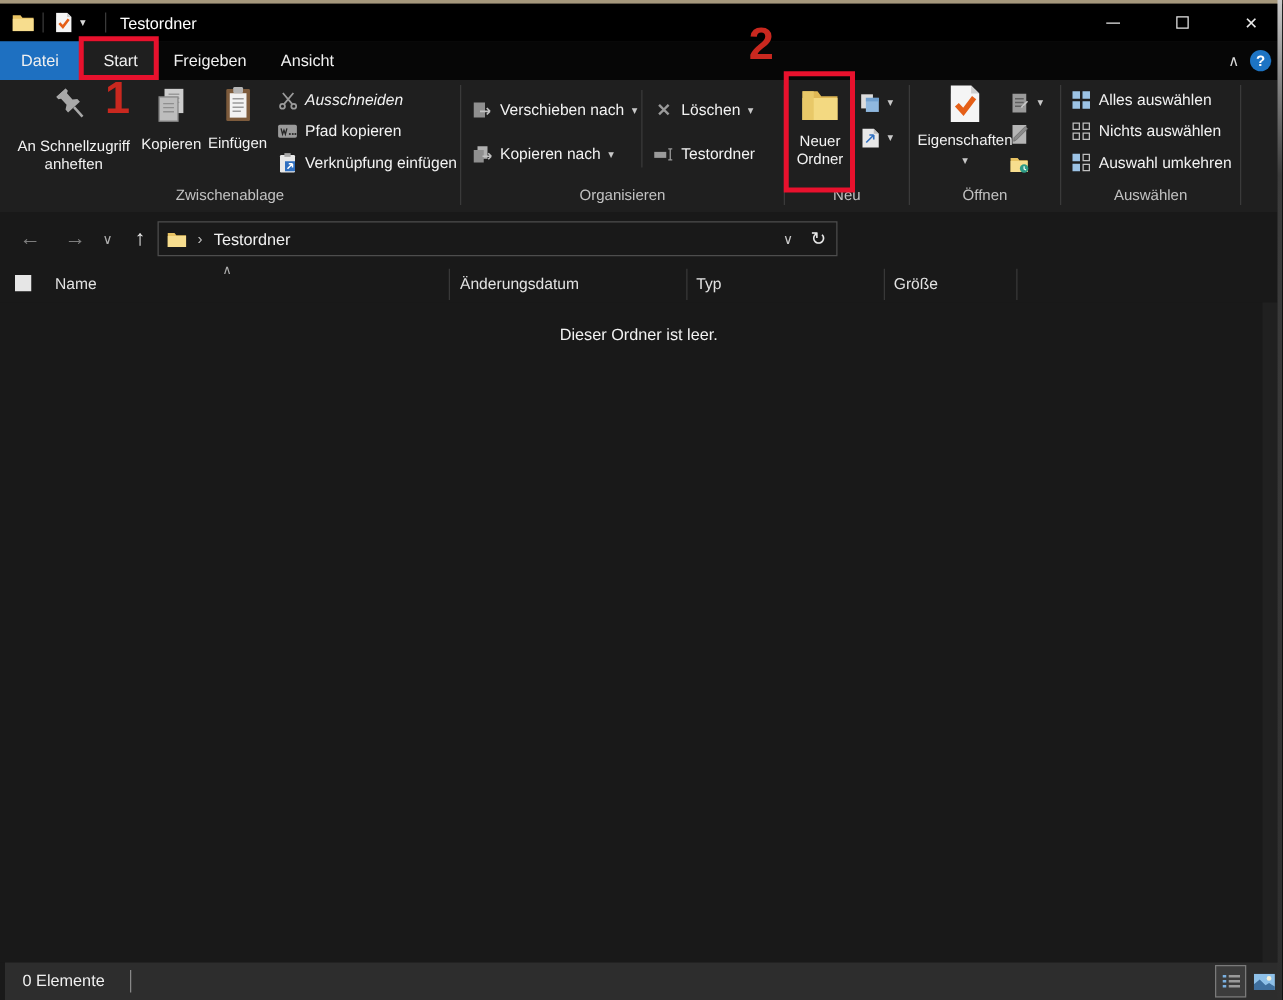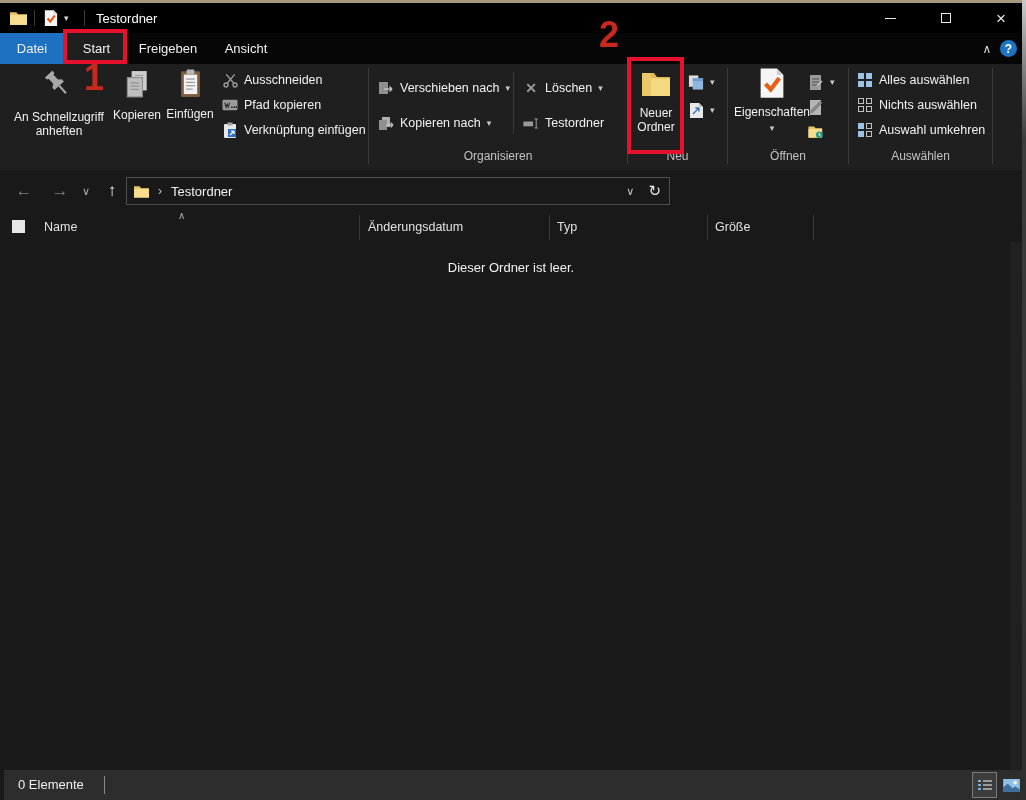--- a/index.html
+++ b/index.html
@@ -175,21 +175,21 @@
             <rect x="2" y="7" width="14" height="18" fill="#bdbdbd" stroke="#8a8a8a"></rect>
             <g stroke="#8f8f8f" stroke-width="1">
               <line x1="5" y1="12" x2="13" y2="12"></line>
               <line x1="5" y1="15" x2="13" y2="15"></line>
               <line x1="5" y1="18" x2="13" y2="18"></line>
             </g>
           </svg>
       </span>
       <span class="blabel" style="margin-top:7px;">Kopieren</span>
     </div>
-    <div class="smallbtn" style="left:222px; top:4px;">
+    <div class="smallbtn" style="left:222px; top:4px;font-style:italic;">
       <span class="icon16">
         <svg width="15" height="15" viewBox="0 0 16 16">
             <g stroke="#9a9a9a" stroke-width="1.5" fill="none">
               <path d="M3.5 1.5l8 9.5M12.5 1.5l-8 9.5"></path>
               <circle cx="3.2" cy="12.8" r="2.1"></circle>
               <circle cx="12.8" cy="12.8" r="2.1"></circle>
             </g>
           </svg>
       </span>
       <span>Ausschneiden</span>
@@ -356,20 +356,21 @@
       <span class="grid-icon g-inv">
           <i></i>
           <i></i>
           <i></i>
           <i></i>
         </span>
       <span>Auswahl umkehren</span>
     </div>
     <div class="vdiv" style="left:992px;"></div>
 
+    <div class="glabel" style="left:0; width:368px;">Zwischenablage</div>
     <div class="glabel" style="left:369px; width:258px;">Organisieren</div>
     <div class="glabel" style="left:628px; width:99px;">Neu</div>
     <div class="glabel" style="left:728px; width:120px;">Öffnen</div>
     <div class="glabel" style="left:849px; width:143px;">Auswählen</div>
   </div>
 
   <div class="addressrow">
     <div class="navbtn" style="left:10px; color:#7d7d7d;">←</div>
     <div class="navbtn" style="left:46px; color:#7d7d7d;">→</div>
     <div class="navbtn" style="left:76px; width:20px; color:#b0b0b0; font-size:11px;">∨</div>

